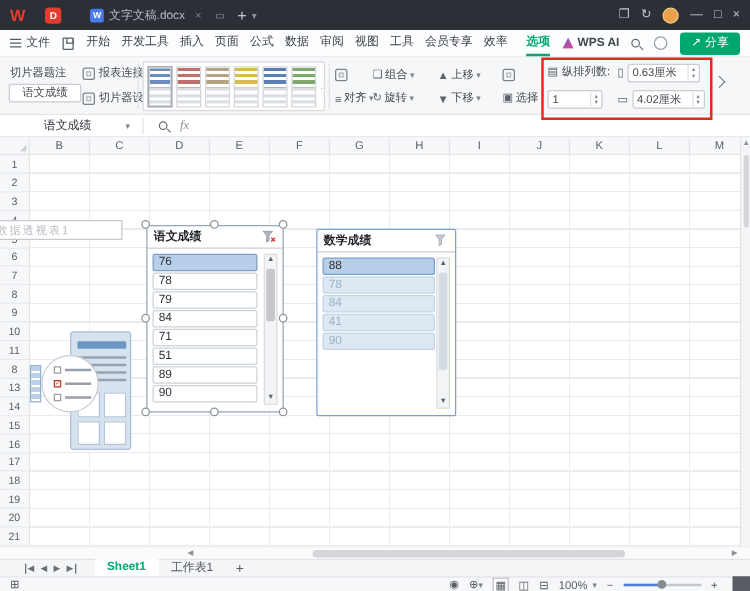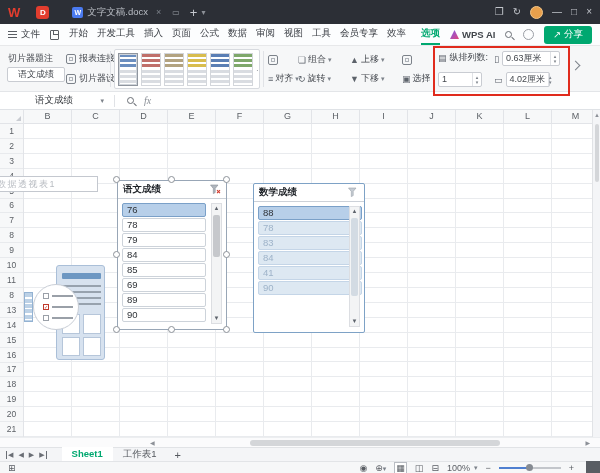--- a/index.html
+++ b/index.html
@@ -102,32 +102,32 @@
   .slicer-items{position:absolute;left:4px;top:22px}
   .sitem{width:84px;height:13.5px;line-height:12px;font-size:9.5px;padding-left:4px;margin-bottom:1.5px;border:1px solid #cdd3da;border-radius:2px;background:#fff;color:#2f3338}
   .sitem.selected{background:var(--select_blue);border-color:#7aa0c8}
   .sitem.focused{background:#e2ebf4;border:1.5px solid #dca73f;line-height:11px}
   .sitem.faded{background:#dde8f2;border-color:#c4d5e7;color:#9eb3c9}
   .sscroll{position:absolute;right:4px;top:22px;bottom:5px;width:11px;background:#f3f4f5;border:1px solid #dcdee2;display:flex;flex-direction:column;align-items:center}
   .sscroll .sa{font-size:6px;color:#5d636b;line-height:9px;height:9px}
   .sscroll .sthumb{width:7px;background:#c6c8cc;border-radius:2px;margin-top:2px}
   #slicer1{left:117px;top:180px;width:110px;height:150px;border:1px solid #98a6b6}
   #slicer2{left:253px;top:183px;width:112px;height:150px;border:1px solid #7ea2c6}
-  #slicer2 .sitem{width:104px}
+  #slicer2 .sitem{width:90px}
   #slicer2 .sthumb{background:#d3dbe3}
   .handle{position:absolute;width:7px;height:7px;background:#fff;border:1px solid #8d9299;border-radius:50%;z-index:6}
   
   .vscroll{position:absolute;left:592px;top:110px;width:8px;height:327px;background:#f4f5f7;border-left:1px solid #e1e3e6}
   .vscroll .varr{position:absolute;left:1px;top:2px;font-size:6px;color:#8c9097}
   .vscroll .vthumb{position:absolute;left:1.5px;top:14px;width:4px;height:58px;background:#d4d6d9;border-radius:2px}
   .hscroll{position:absolute;left:0;top:437px;width:600px;height:10px;background:#fbfbfc;border-top:1px solid #eceef0}
   .hthumb{position:absolute;left:250px;top:2px;width:250px;height:6px;background:#d4d6d9;border-radius:3px}
   .harr{position:absolute;top:1px;font-size:6px;color:#8c9097}
   
-  .sheettabs{position:absolute;left:0;top:447px;width:600px;height:14px;background:#f4f5f7;border-top:1px solid #e1e3e6;display:flex;align-items:center;padding-left:6px;font-size:9.5px}
+  .sheettabs{position:absolute;left:0;top:447px;width:600px;height:14px;background:#f4f5f7;border-top:1px solid #e1e3e6;display:flex;align-items:center;padding-left:20px;font-size:9.5px}
   .navbtn{color:#6a6e75;font-size:7px;margin-right:5px}
   .navbtn.bar-l{border-left:1px solid #6a6e75;padding-left:1px}
   .navbtn.bar-r{border-right:1px solid #6a6e75;padding-right:1px}
   .stab{padding:1px 10px;color:#54585e;white-space:nowrap}
   .stab.active{background:#fff;color:var(--accent);font-weight:bold}
   .addsheet{margin-left:8px;color:#54585e;font-size:11px}
   
   .statusbar{position:absolute;left:0;top:461px;width:600px;height:12px;background:#f6f7f8;border-top:1px solid #e2e4e7;display:flex;align-items:center;padding:0 8px;font-size:9px;color:#5a5e64}
   .sb-right{margin-left:auto;display:flex;align-items:center;gap:8px;margin-right:18px}
   .viewbtn{font-size:9px;line-height:10px}
@@ -290,21 +290,21 @@
       <div class="spin" style="width:44px">
         <span class="spin-val">1</span>
         <span class="spin-arrows">
             <i>▴</i>
             <i>▾</i>
           </span>
       </div>
     </div>
     <div class="size-row" style="left:494px;top:26px">
       <span class="glyph">▭</span>
-      <div class="spin" style="width:44px">
+      <div class="spin" style="width:58px">
         <span class="spin-val">4.02厘米</span>
         <span class="spin-arrows">
             <i>▴</i>
             <i>▾</i>
           </span>
       </div>
     </div>
     <div class="red-box"></div>
     <div class="more-chev"></div>
   </div>
@@ -398,22 +398,22 @@
           <path d="M0.5 1h7.5l-2.8 3.4V8.6l-1.9 1V4.4z" fill="#b0b6be" stroke="#8a9099" stroke-width="0.6"></path>
           <path d="M7 6.2l3 3M10 6.2l-3 3" stroke="#d23b2e" stroke-width="1.1"></path>
         </svg>
     </div>
     <div class="slicer-items">
 
     <div class="sitem selected">76</div>
         <div class="sitem">78</div>
         <div class="sitem">79</div>
         <div class="sitem">84</div>
-        <div class="sitem">85</div>
-        <div class="sitem">69</div>
+        <div class="sitem">71</div>
+        <div class="sitem">51</div>
         <div class="sitem">89</div>
         <div class="sitem">90</div>
       </div>
     <div class="sscroll">
       <span class="sa">▲</span>
       <span class="sthumb" style="height:42px"></span>
       <span class="sa" style="margin-top:auto">▼</span>
     </div>
   </div>
 
@@ -430,21 +430,20 @@
     <div class="slicer-hd">
       <span class="stitle">数学成绩</span>
       <svg class="funnel" width="11" height="11" viewBox="0 0 11 11">
           <path d="M0.5 1h7.5l-2.8 3.4V8.6l-1.9 1V4.4z" fill="#c6ccd3" stroke="#9aa1a9" stroke-width="0.6"></path>
         </svg>
     </div>
     <div class="slicer-items">
 
     <div class="sitem selected">88</div>
         <div class="sitem faded">78</div>
-        <div class="sitem faded">83</div>
         <div class="sitem faded">84</div>
         <div class="sitem faded">41</div>
         <div class="sitem faded">90</div>
       </div>
     <div class="sscroll">
       <span class="sa">▲</span>
       <span class="sthumb" style="height:78px"></span>
       <span class="sa" style="margin-top:auto">▼</span>
     </div>
   </div>

